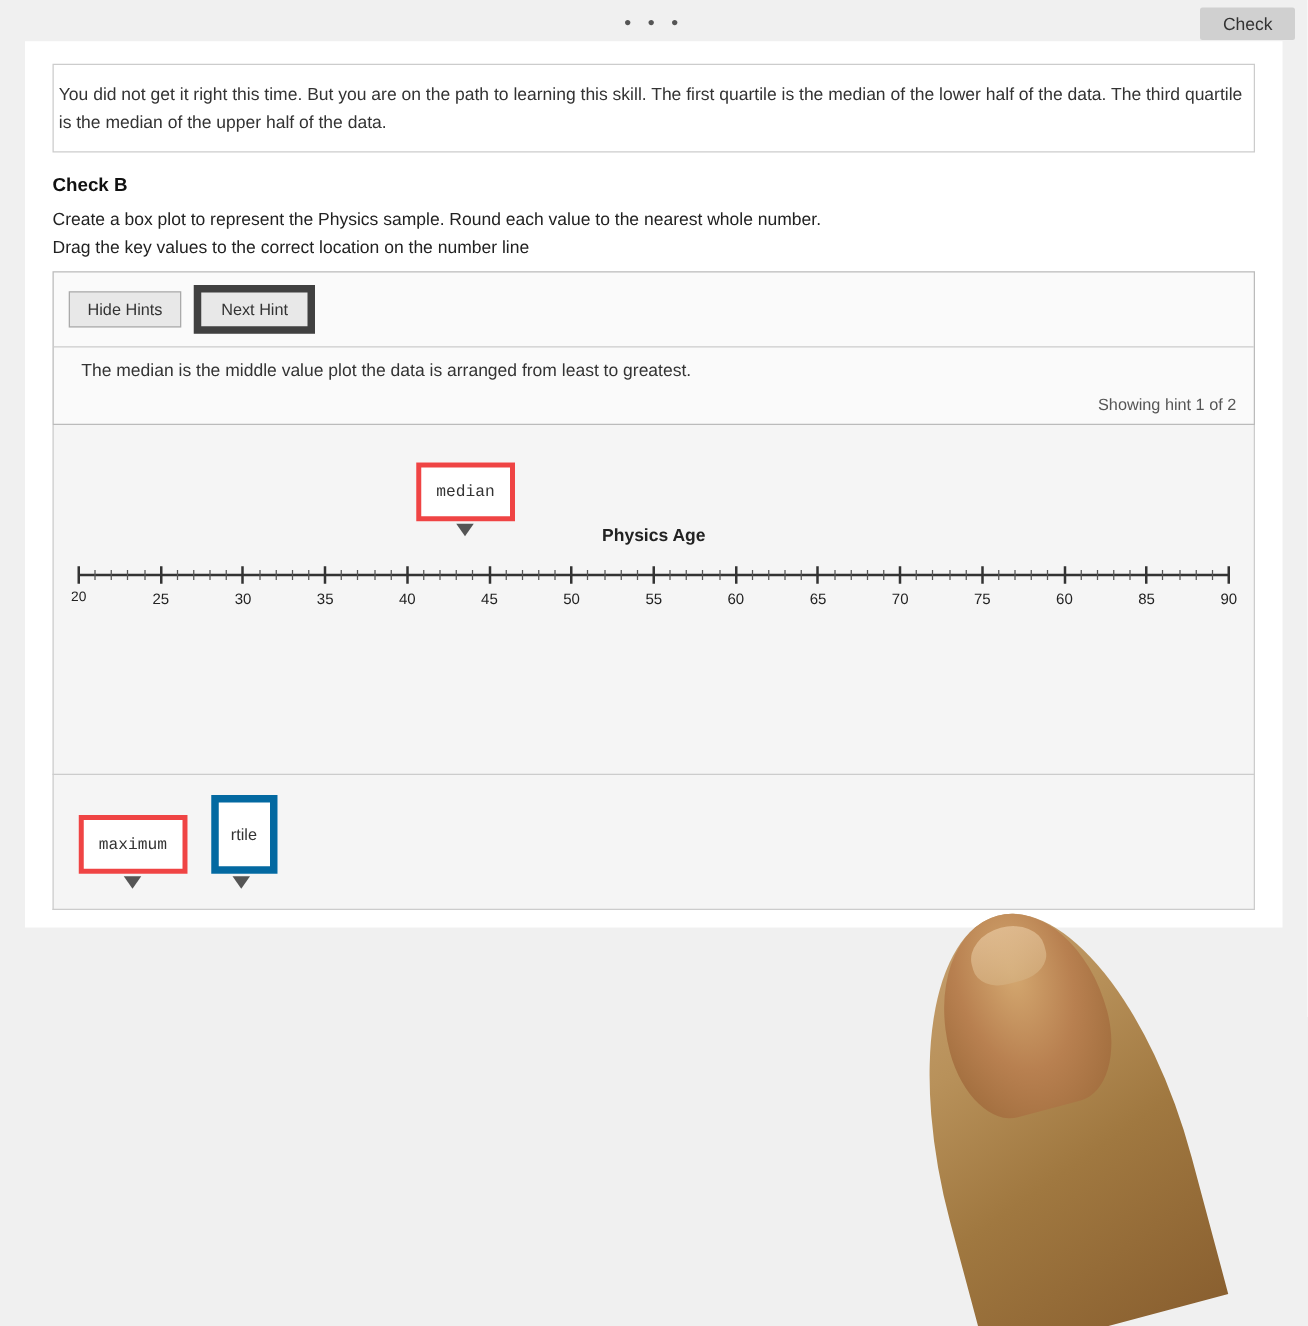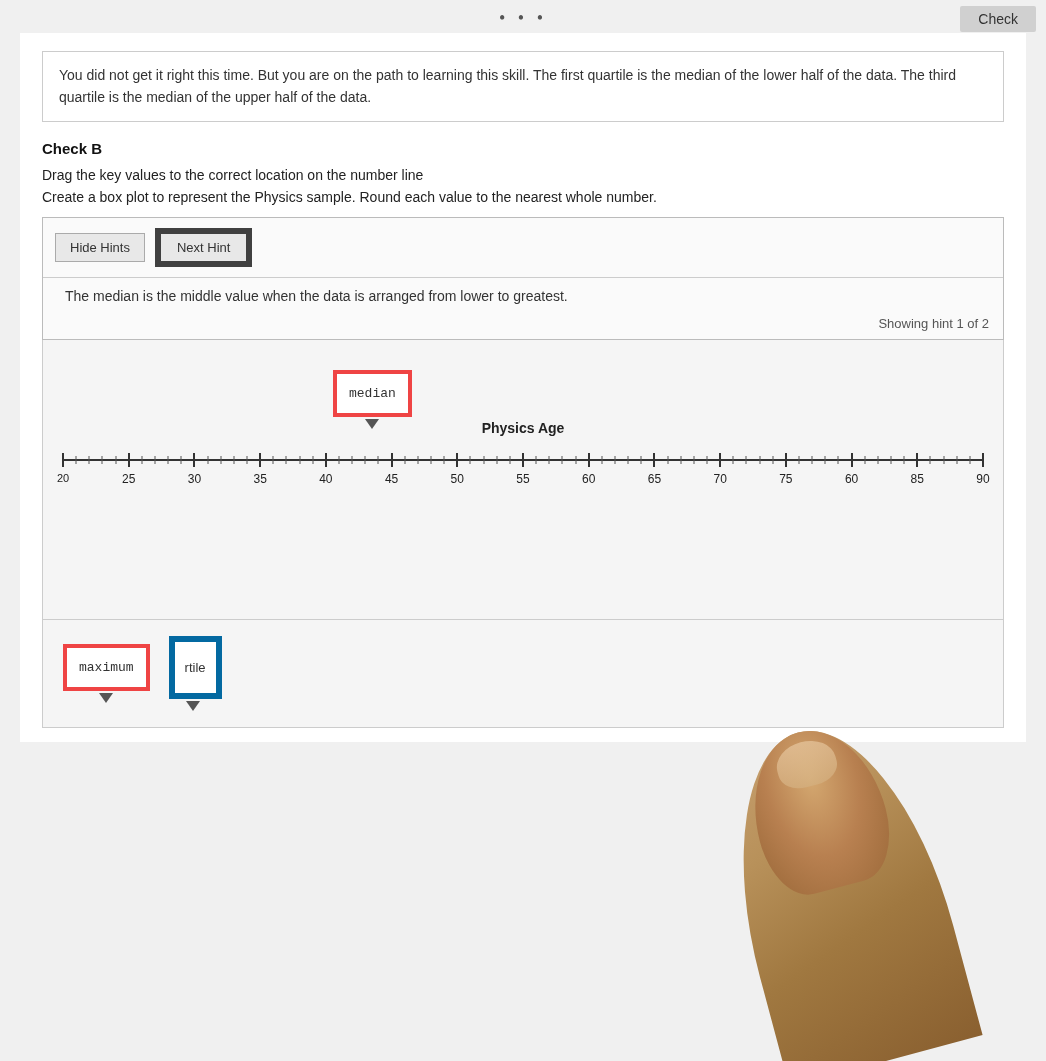--- a/index.html
+++ b/index.html
@@ -41,21 +41,21 @@
 
     .main-container {
       background: #fff;
       margin: 0 20px;
       padding: 18px 22px 14px;
     }
 
     .feedback-box {
       border: 1px solid #ccc;
       background: #fff;
-      padding: 12px 16px;
+      padding: 12px 4px;
       margin-bottom: 18px;
       font-size: 14px;
       color: #333;
       line-height: 1.6;
       font-family: Arial, sans-serif;
     }
 
     .part-b-label {
       font-weight: bold;
       font-size: 15px;
@@ -199,21 +199,21 @@
       color: #222;
     }
 
     .bottom-labels-section {
       border: 1px solid #ccc;
       border-top: none;
       background: #f5f5f5;
       padding: 16px 20px;
       display: flex;
       gap: 10px;
-      align-items: center;
+      align-items: flex-end;
     }
 
     .bottom-drag-item {
       display: flex;
       flex-direction: column;
       align-items: center;
     }
 
     .bottom-drag-item .drag-label-box {
       font-size: 13px;
@@ -276,30 +276,30 @@
 <button class="check-button">Check</button>
 
 <div class="main-container">
 
   <div class="feedback-box">
     <span>You did not get it right this time. But you are on the path to learning this skill. The first quartile is the median of the lower half of the data. The third quartile is the median of the upper half of the data.</span>
   </div>
 
   <div class="part-b-label">Check B</div>
 
+  <div class="instruction-text">Create a box plot to represent the Physics sample. Round each value to the nearest whole number.</div>
+
   <div class="instruction-text">Drag the key values to the correct location on the number line</div>
-
-  <div class="instruction-text">Create a box plot to represent the Physics sample. Round each value to the nearest whole number.</div>
 
   <div class="hint-area">
     <div class="hint-buttons-row">
       <button class="btn-hide-hints">Hide Hints</button>
       <button class="btn-next-hint">Next Hint</button>
     </div>
-    <div class="hint-text">The median is the middle value when the data is arranged from lower to greatest.</div>
+    <div class="hint-text">The median is the middle value plot the data is arranged from least to greatest.</div>
     <div class="showing-hint">Showing hint 1 of 2</div>
   </div>
 
   <div class="number-line-container">
 
     <div class="median-label-area">
       <div class="drag-label-box">median</div>
       <div class="arrow-down"></div>
     </div>
 

